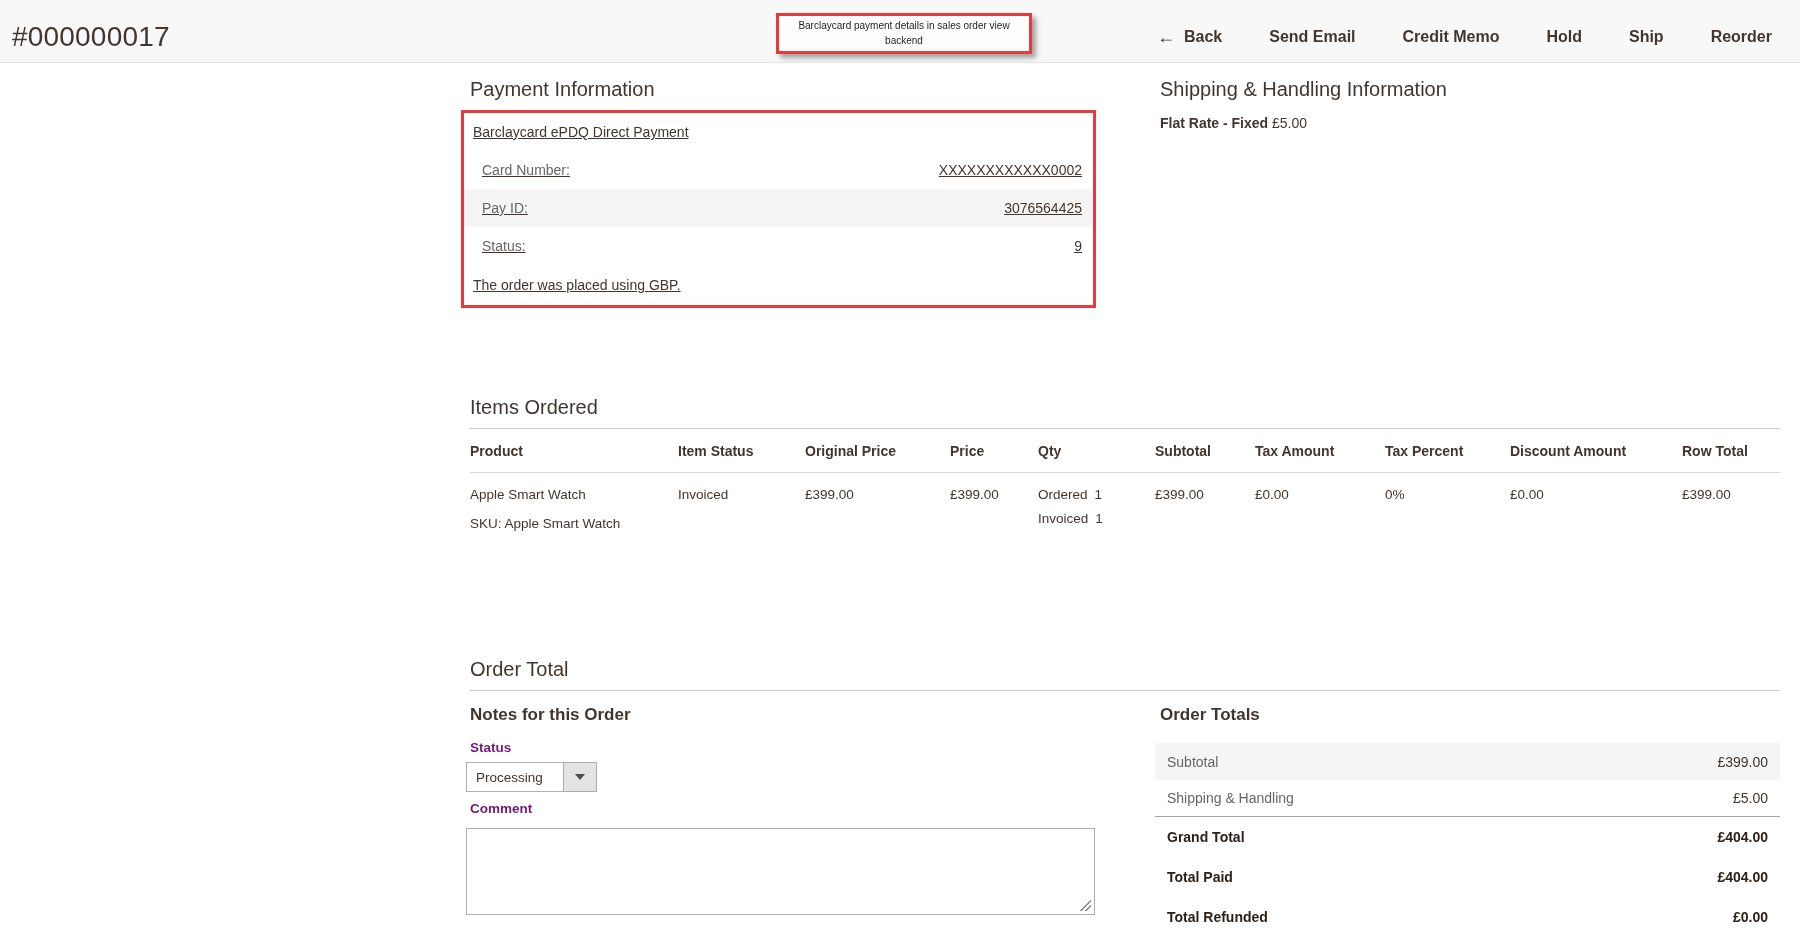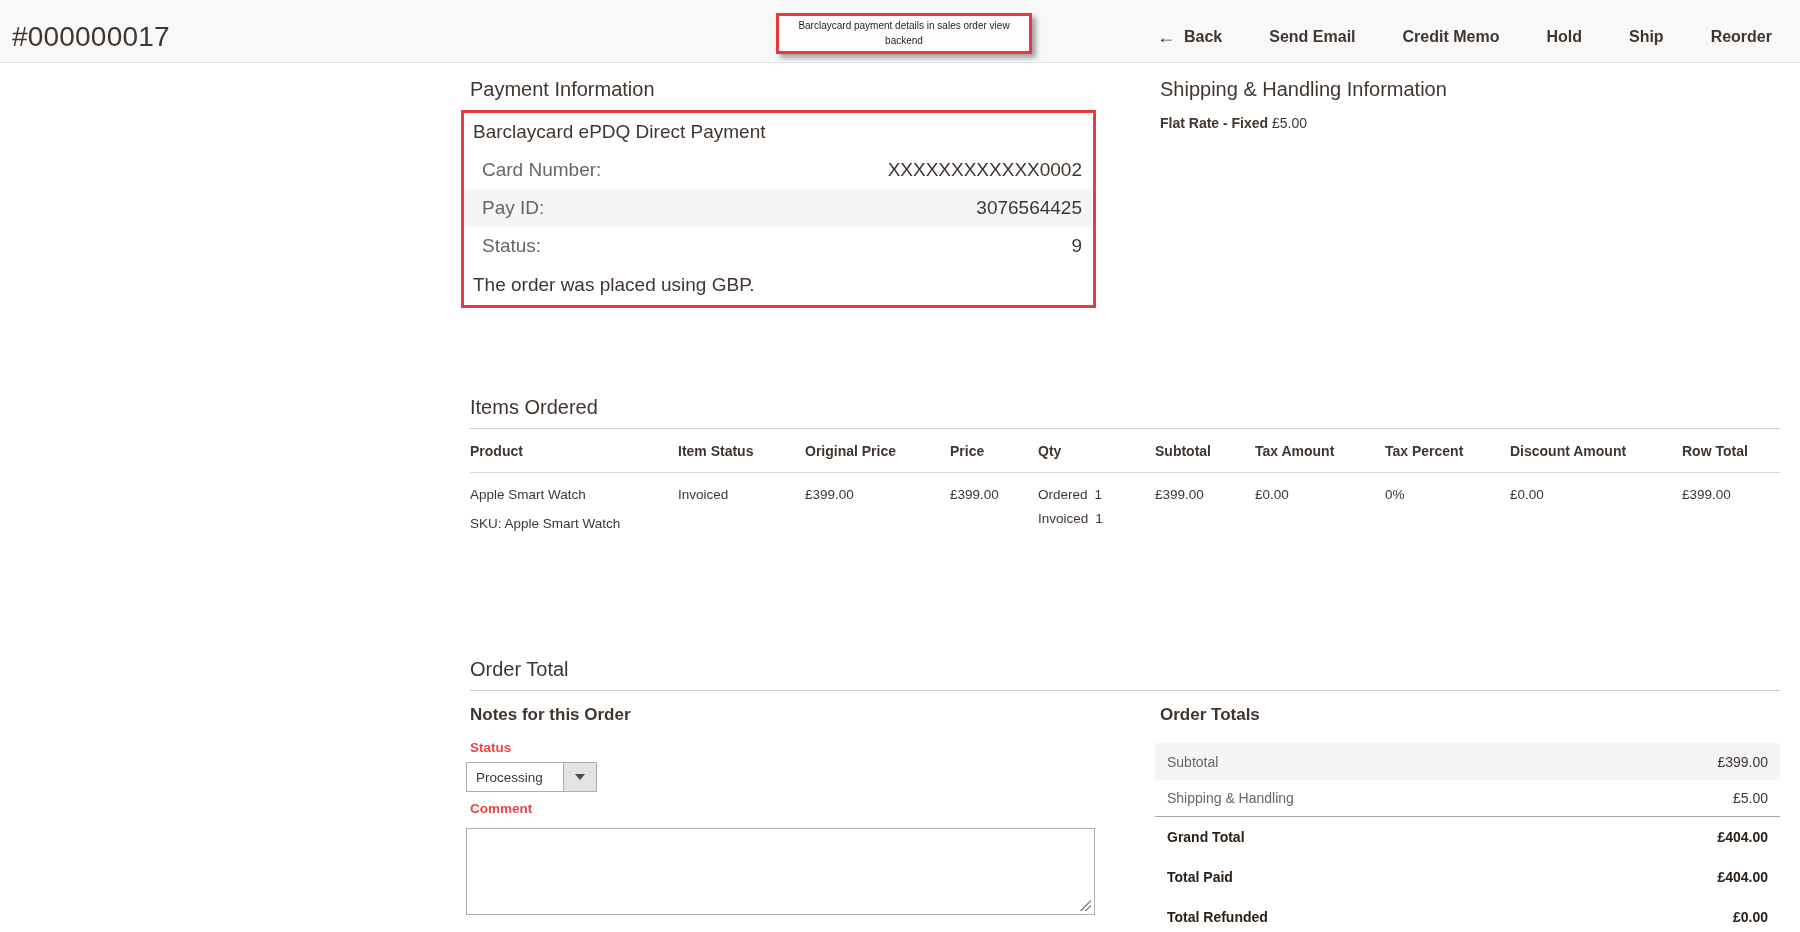--- a/index.html
+++ b/index.html
@@ -34,21 +34,21 @@
   
   .section-title { position: absolute; font-size: 20px; font-weight: 400; color: #41362f; }
   .sub-title { position: absolute; font-size: 17px; font-weight: 700; color: #41362f; }
   .hrule { position: absolute; height: 1px; background: #cccccc; }
 
   
   .payment-box {
     position: absolute; left: 461px; top: 110px; width: 635px;
     border: 3px solid #e8393c; background: #ffffff;
   }
-  .pay-row { display: flex; align-items: center; font-size: 19px; }
+  .pay-row { display: flex; align-items: center; font-size: 14px; text-decoration: underline; }
   .pay-method { height: 38px; padding-left: 9px; color: #41362f; }
   .pay-kv { height: 38px; justify-content: space-between; padding: 0 11px 0 18px; }
   .pay-kv .k { color: #666666; }
   .pay-kv .v { color: #41362f; }
   .pay-kv.shaded { background: #f5f5f5; }
   .pay-note { height: 40px; padding-left: 9px; color: #41362f; }
 
   
   .ship-line { position: absolute; left: 1160px; top: 115px; font-size: 14px; color: #41362f; }
   .ship-line .method { font-weight: 700; }
@@ -59,21 +59,21 @@
     display: grid;
     grid-template-columns: 208px 127px 145px 88px 117px 100px 130px 125px 172px 98px;
   }
   .items-head { font-weight: 700; font-size: 14px; padding-bottom: 13px; border-bottom: 1px solid #d9d9d9; }
   .items-row > div { padding-top: 13px; line-height: 1.4; }
   .sku-line { margin-top: 10px; }
   .qty-line { display: flex; gap: 7px; }
   .qty-line + .qty-line { margin-top: 5px; }
 
   
-  .form-label { position: absolute; font-size: 13.5px; font-weight: 700; color: #ef4444; }
+  .form-label { position: absolute; font-size: 13.5px; font-weight: 700; color: #701a75; }
   .fake-select {
     position: absolute; left: 466px; top: 762px; width: 131px; height: 30px;
     border: 1px solid #adadad; background: #ffffff; display: flex; cursor: pointer;
   }
   .fake-select .sel-text { flex: 1; display: flex; align-items: center; padding-left: 9px; font-size: 13.5px; color: #41362f; }
   .fake-select .sel-btn {
     width: 33px; background: #e3e3e3; border-left: 1px solid #adadad;
     display: flex; align-items: center; justify-content: center;
   }
   .sel-caret { width: 0; height: 0; border-left: 5px solid transparent; border-right: 5px solid transparent; border-top: 6px solid #514943; }

